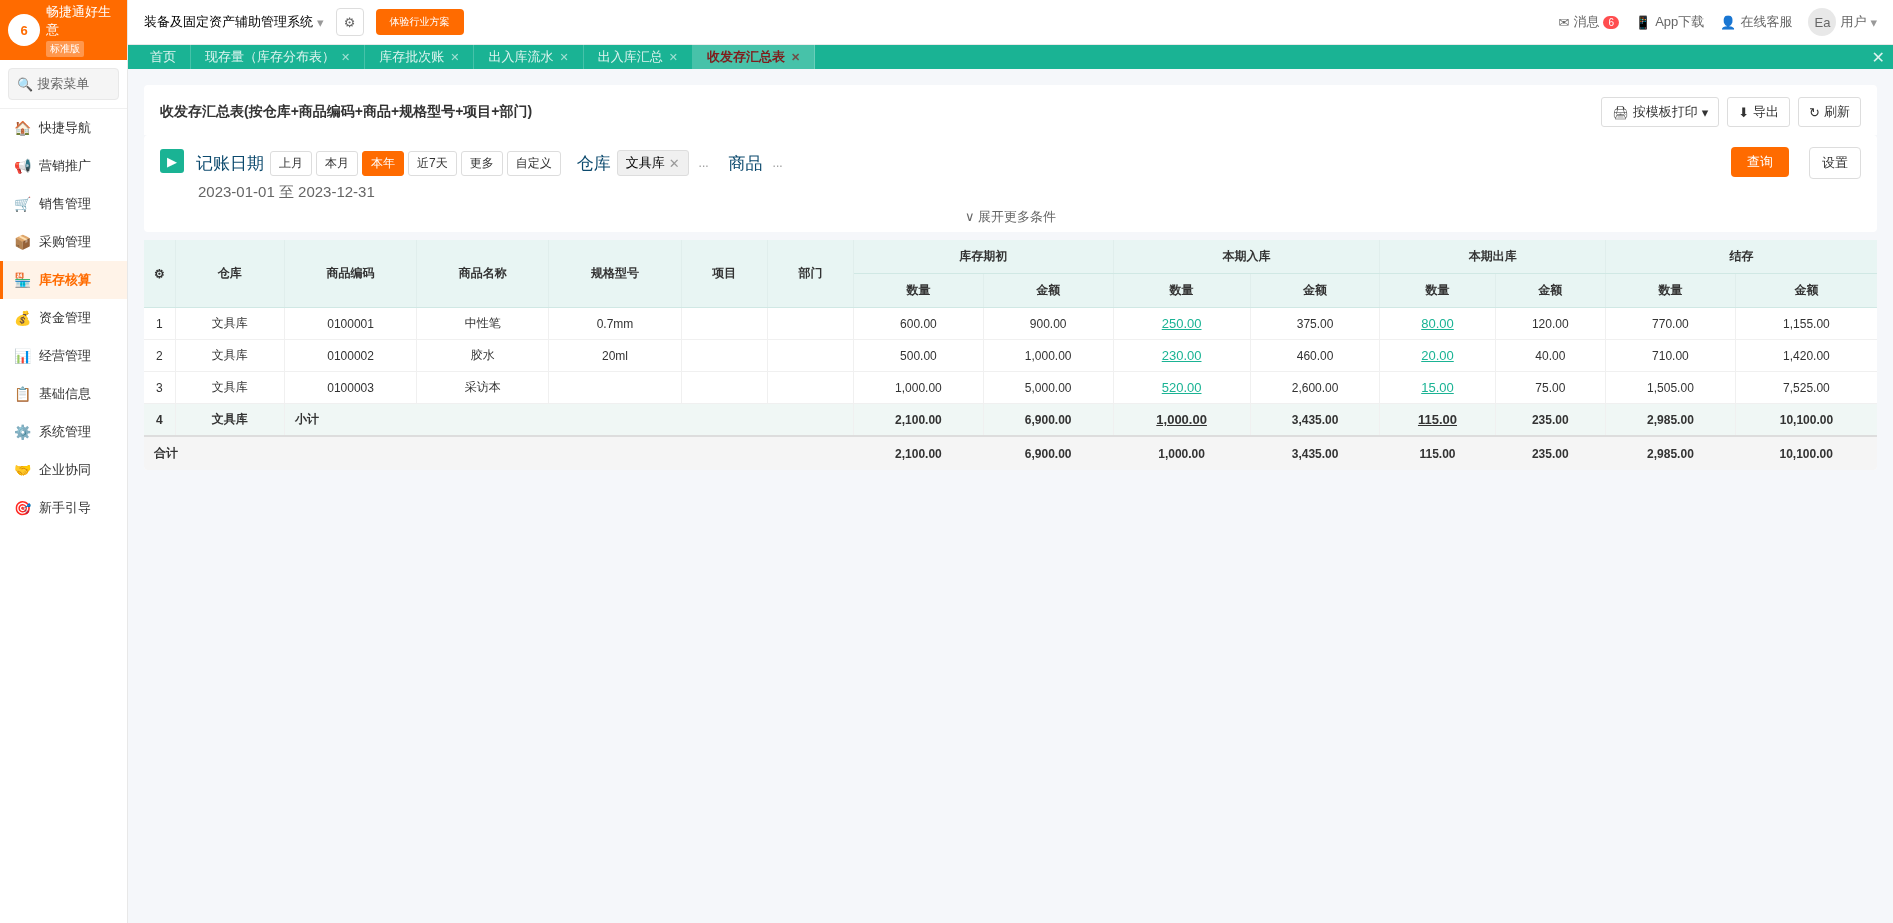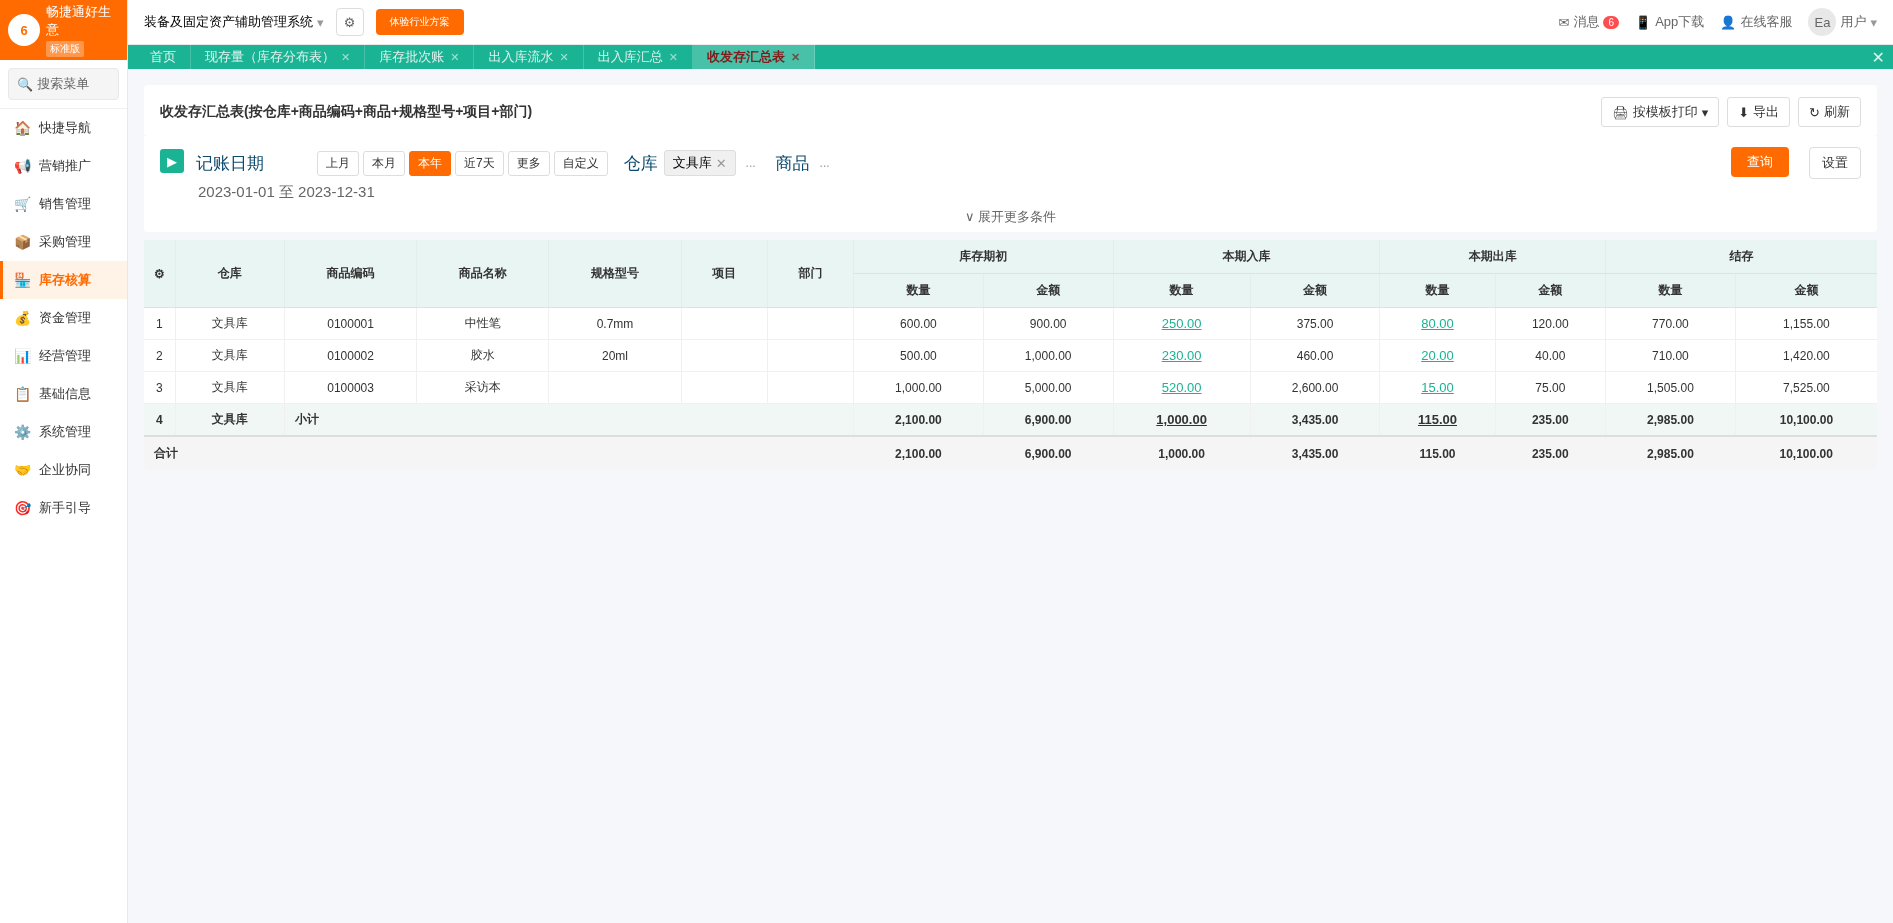--- a/index.html
+++ b/index.html
@@ -37,21 +37,21 @@
     .tab { padding: 0 14px; height: 40px; display: flex; align-items: center; gap: 6px; color: rgba(255,255,255,0.85); cursor: pointer; font-size: 13px; border-right: 1px solid rgba(255,255,255,0.2); }
     .tab:first-child { border-right: 1px solid rgba(255,255,255,0.2); }
     .tab.active { background: rgba(255,255,255,0.2); color: #7f1d1d; font-weight: bold; }
     .tab-close { font-size: 11px; opacity: 0.7; cursor: pointer; }
     .tabs-close-all { margin-left: auto; color: rgba(255,255,255,0.85); cursor: pointer; font-size: 16px; }
 
     
     .content { flex: 1; overflow-y: auto; background: #f5f7fa; padding: 16px; }
     .page-title { font-size: 15px; font-weight: bold; color: #333; margin-bottom: 12px; }
     .filter-label { color: #0c4a6e; font-size: 17px; }
-    .date-filter { display: flex; align-items: center; gap: 4px; margin-left: 47px; }
+    .date-filter { display: flex; align-items: center; gap: 4px; }
     .date-btn { padding: 3px 8px; border: 1px solid #ddd; border-radius: 3px; cursor: pointer; color: #333; font-size: 12px; background: #fff; }
     .date-btn.active { background: #ff6b00; color: #fff; border-color: #ff6b00; }
     .date-range { color: #666; font-size: 15px; margin-top: 2px; }
     .warehouse-tag { background: #f0f0f0; border: 1px solid #ddd; border-radius: 3px; padding: 3px 8px; display: flex; align-items: center; gap: 4px; font-size: 12px; }
     .tag-close { cursor: pointer; color: #999; }
     .more-btn { color: #999; cursor: pointer; font-size: 12px; padding: 0 4px; }
     .query-btn { background: #ff6b00; color: #fff; border: none; padding: 6px 16px; border-radius: 4px; cursor: pointer; }
     .settings-small-btn { border: 1px solid #ddd; background: #fff; padding: 6px 12px; border-radius: 4px; cursor: pointer; color: #333; }
     .expand-bar { text-align: center; padding: 6px; color: #666; cursor: pointer; font-size: 12px; }
     .toolbar-btn { display: flex; align-items: center; gap: 4px; padding: 5px 10px; border: 1px solid #ddd; border-radius: 3px; cursor: pointer; color: #333; background: #fff; font-size: 12px; }

